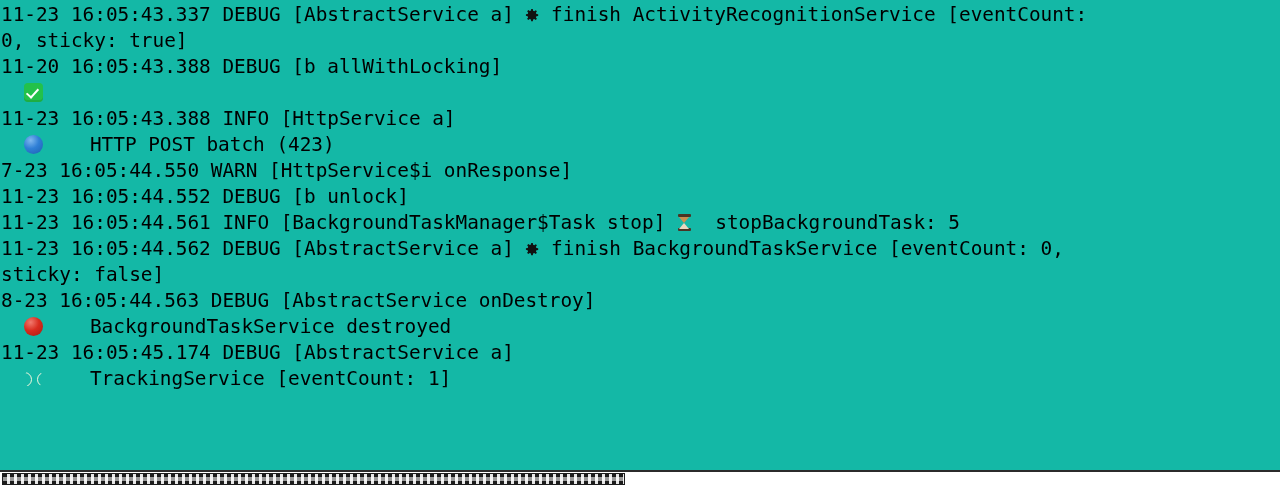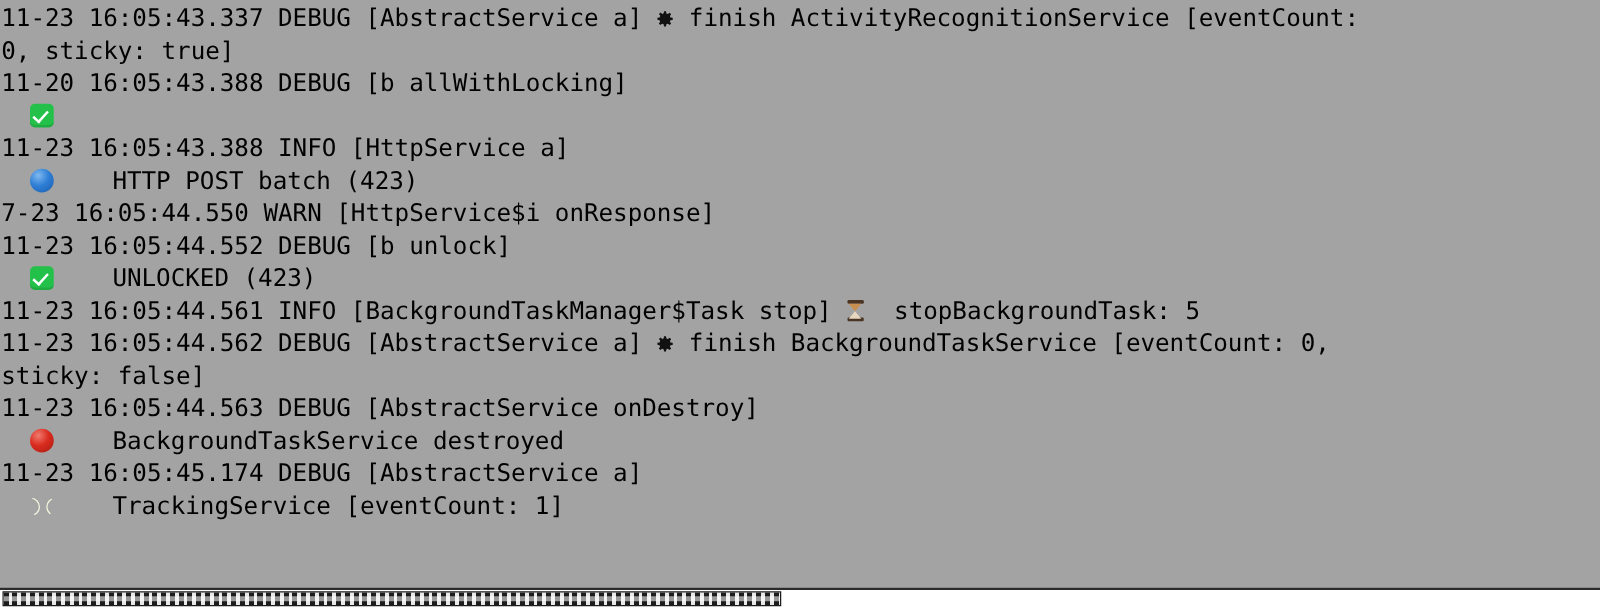--- a/index.html
+++ b/index.html
@@ -13,21 +13,21 @@
     overflow: hidden;
     font-family: "DejaVu Sans Mono", "Liberation Mono", monospace;
   }
 
   #log-viewport {
     position: absolute;
     left: 0;
     top: 0;
     width: 1280px;
     height: 470px;
-    background: #a3a3a3;
+    background: #14b8a6;
     overflow: hidden;
   }
 
   #log-lines {
     position: absolute;
     left: 0;
     top: 2px;
     width: 1280px;
   }
 
@@ -210,28 +210,27 @@
             <path fill="#111" d="M12 8.2a3.8 3.8 0 1 0 0 7.6 3.8 3.8 0 0 0 0-7.6zm0 5.6a1.8 1.8 0 1 1 0-3.6 1.8 1.8 0 0 1 0 3.6z"></path>
             <path fill="#111" d="M10.6 1.6h2.8l.45 3.05 2.1.87 2.5-1.8 2 2-1.8 2.5.87 2.1 3.05.45v2.8l-3.05.45-.87 2.1 1.8 2.5-2 2-2.5-1.8-2.1.87-.45 3.05h-2.8l-.45-3.05-2.1-.87-2.5 1.8-2-2 1.8-2.5-.87-2.1L1.6 13.4v-2.8l3.05-.45.87-2.1-1.8-2.5 2-2 2.5 1.8 2.1-.87z"></path>
           </svg></span><span> finish ActivityRecognitionService [eventCount:</span></div>
       <div class="log-line"><span>0, sticky: true]</span></div>
       <div class="log-line"><span>11-20 16:05:43.388 DEBUG [b allWithLocking]</span></div>
       <div class="log-line"><span>  </span><span class="gi gi-check"></span></div>
       <div class="log-line"><span>11-23 16:05:43.388 INFO [HttpService a]</span></div>
       <div class="log-line"><span>  </span><span class="gi gi-blue"></span><span>    HTTP POST batch (423)</span></div>
       <div class="log-line"><span>7-23 16:05:44.550 WARN [HttpService$i onResponse]</span></div>
       <div class="log-line"><span>11-23 16:05:44.552 DEBUG [b unlock]</span></div>
-      <div class="log-line"><span>  </span><span class="gi gi-check"></span><span>    UNLOCKED (423)</span></div>
       <div class="log-line"><span>11-23 16:05:44.561 INFO [BackgroundTaskManager$Task stop] </span><span class="gi gi-hourglass"><i class="hg-bot"></i></span><span>  stopBackgroundTask: 5</span></div>
       <div class="log-line"><span>11-23 16:05:44.562 DEBUG [AbstractService a] </span><span class="gi gi-gear"><svg viewBox="0 0 24 24" width="14" height="14">
             <path fill="#111" d="M12 8.2a3.8 3.8 0 1 0 0 7.6 3.8 3.8 0 0 0 0-7.6zm0 5.6a1.8 1.8 0 1 1 0-3.6 1.8 1.8 0 0 1 0 3.6z"></path>
             <path fill="#111" d="M10.6 1.6h2.8l.45 3.05 2.1.87 2.5-1.8 2 2-1.8 2.5.87 2.1 3.05.45v2.8l-3.05.45-.87 2.1 1.8 2.5-2 2-2.5-1.8-2.1.87-.45 3.05h-2.8l-.45-3.05-2.1-.87-2.5 1.8-2-2 1.8-2.5-.87-2.1L1.6 13.4v-2.8l3.05-.45.87-2.1-1.8-2.5 2-2 2.5 1.8 2.1-.87z"></path>
           </svg></span><span> finish BackgroundTaskService [eventCount: 0,</span></div>
       <div class="log-line"><span>sticky: false]</span></div>
-      <div class="log-line"><span>11-23 16:05:44.563 DEBUG [AbstractService onDestroy]</span></div>
+      <div class="log-line"><span>8-23 16:05:44.563 DEBUG [AbstractService onDestroy]</span></div>
       <div class="log-line"><span>  </span><span class="gi gi-red"></span><span>    BackgroundTaskService destroyed</span></div>
       <div class="log-line"><span>11-23 16:05:45.174 DEBUG [AbstractService a]</span></div>
       <div class="log-line"><span>  </span><span class="gi gi-ball"></span><span>    TrackingService [eventCount: 1]</span></div>
     </div>
 </div>
 
 <div id="hscrollbar">
   <div id="hscroll-track">
     <div id="hscroll-thumb" style="left: 2px; width: 623px;"></div>
   </div>

